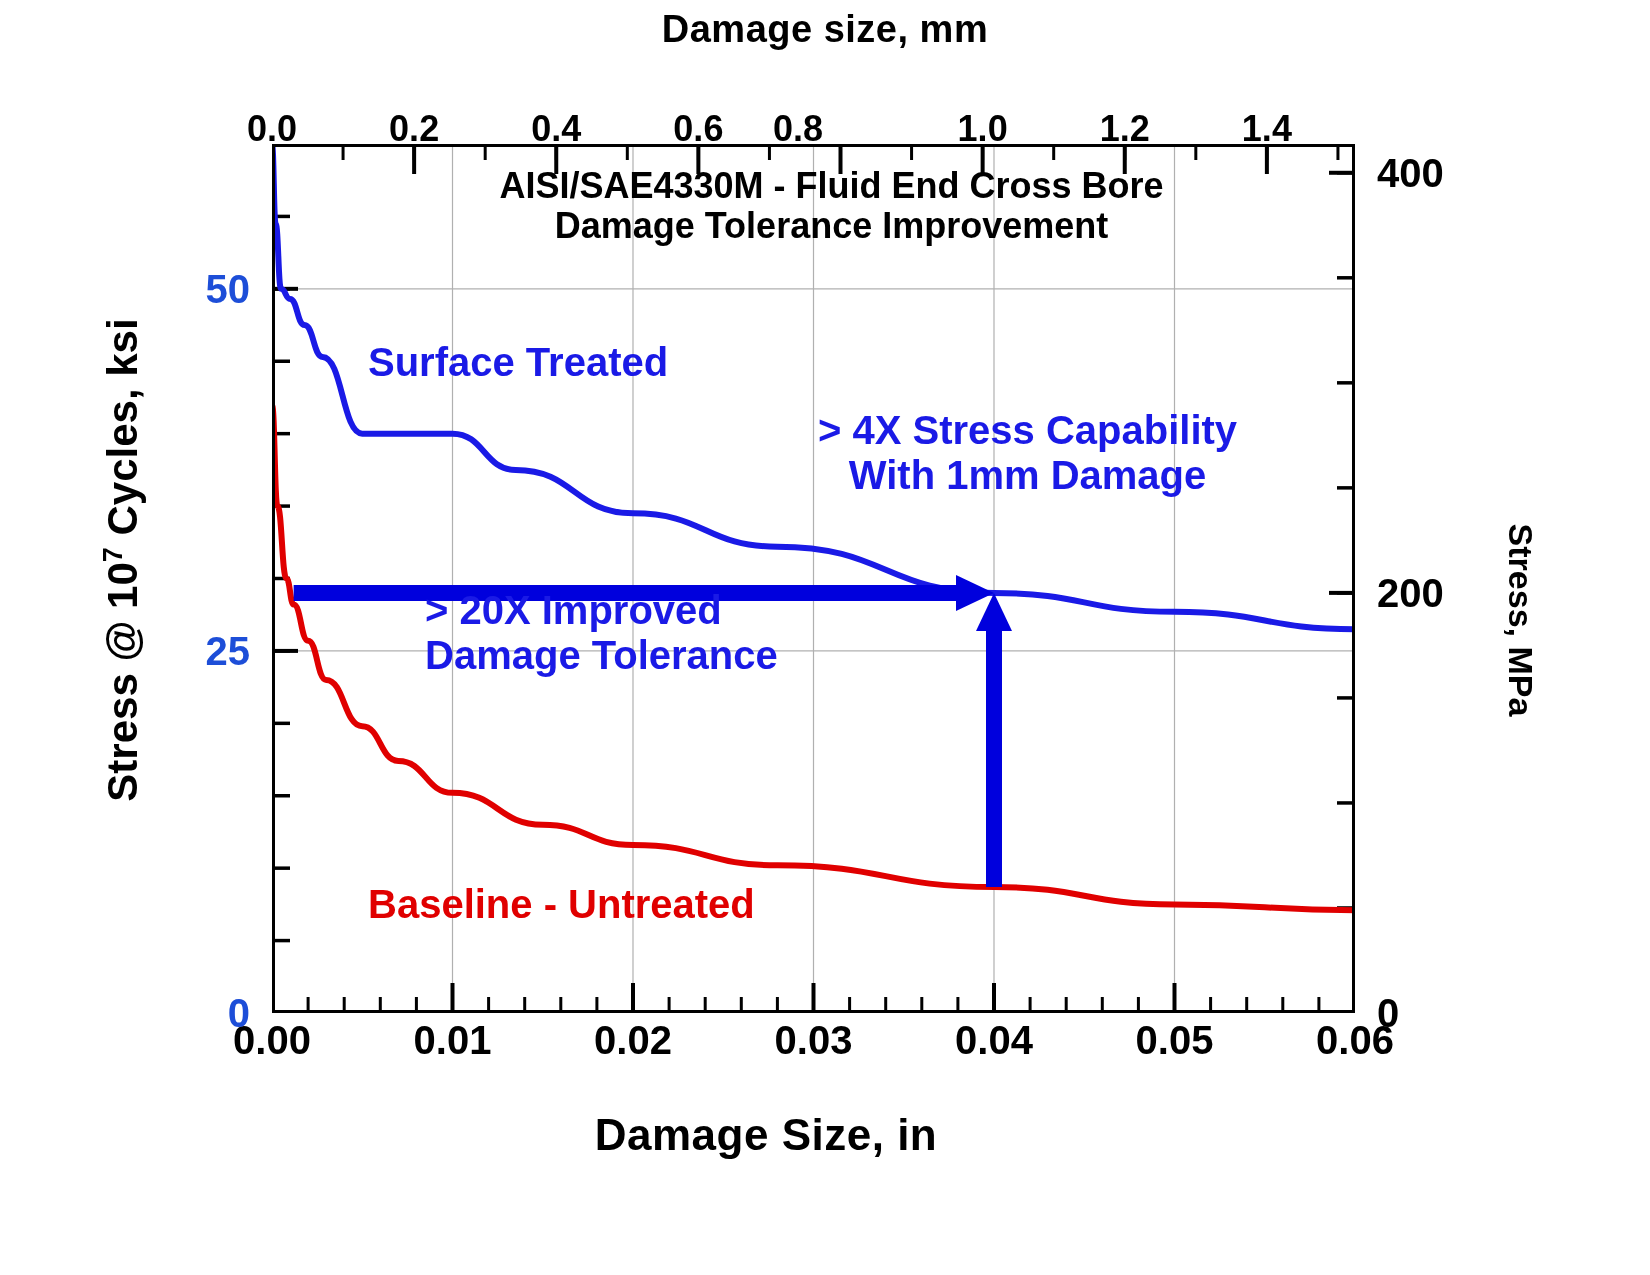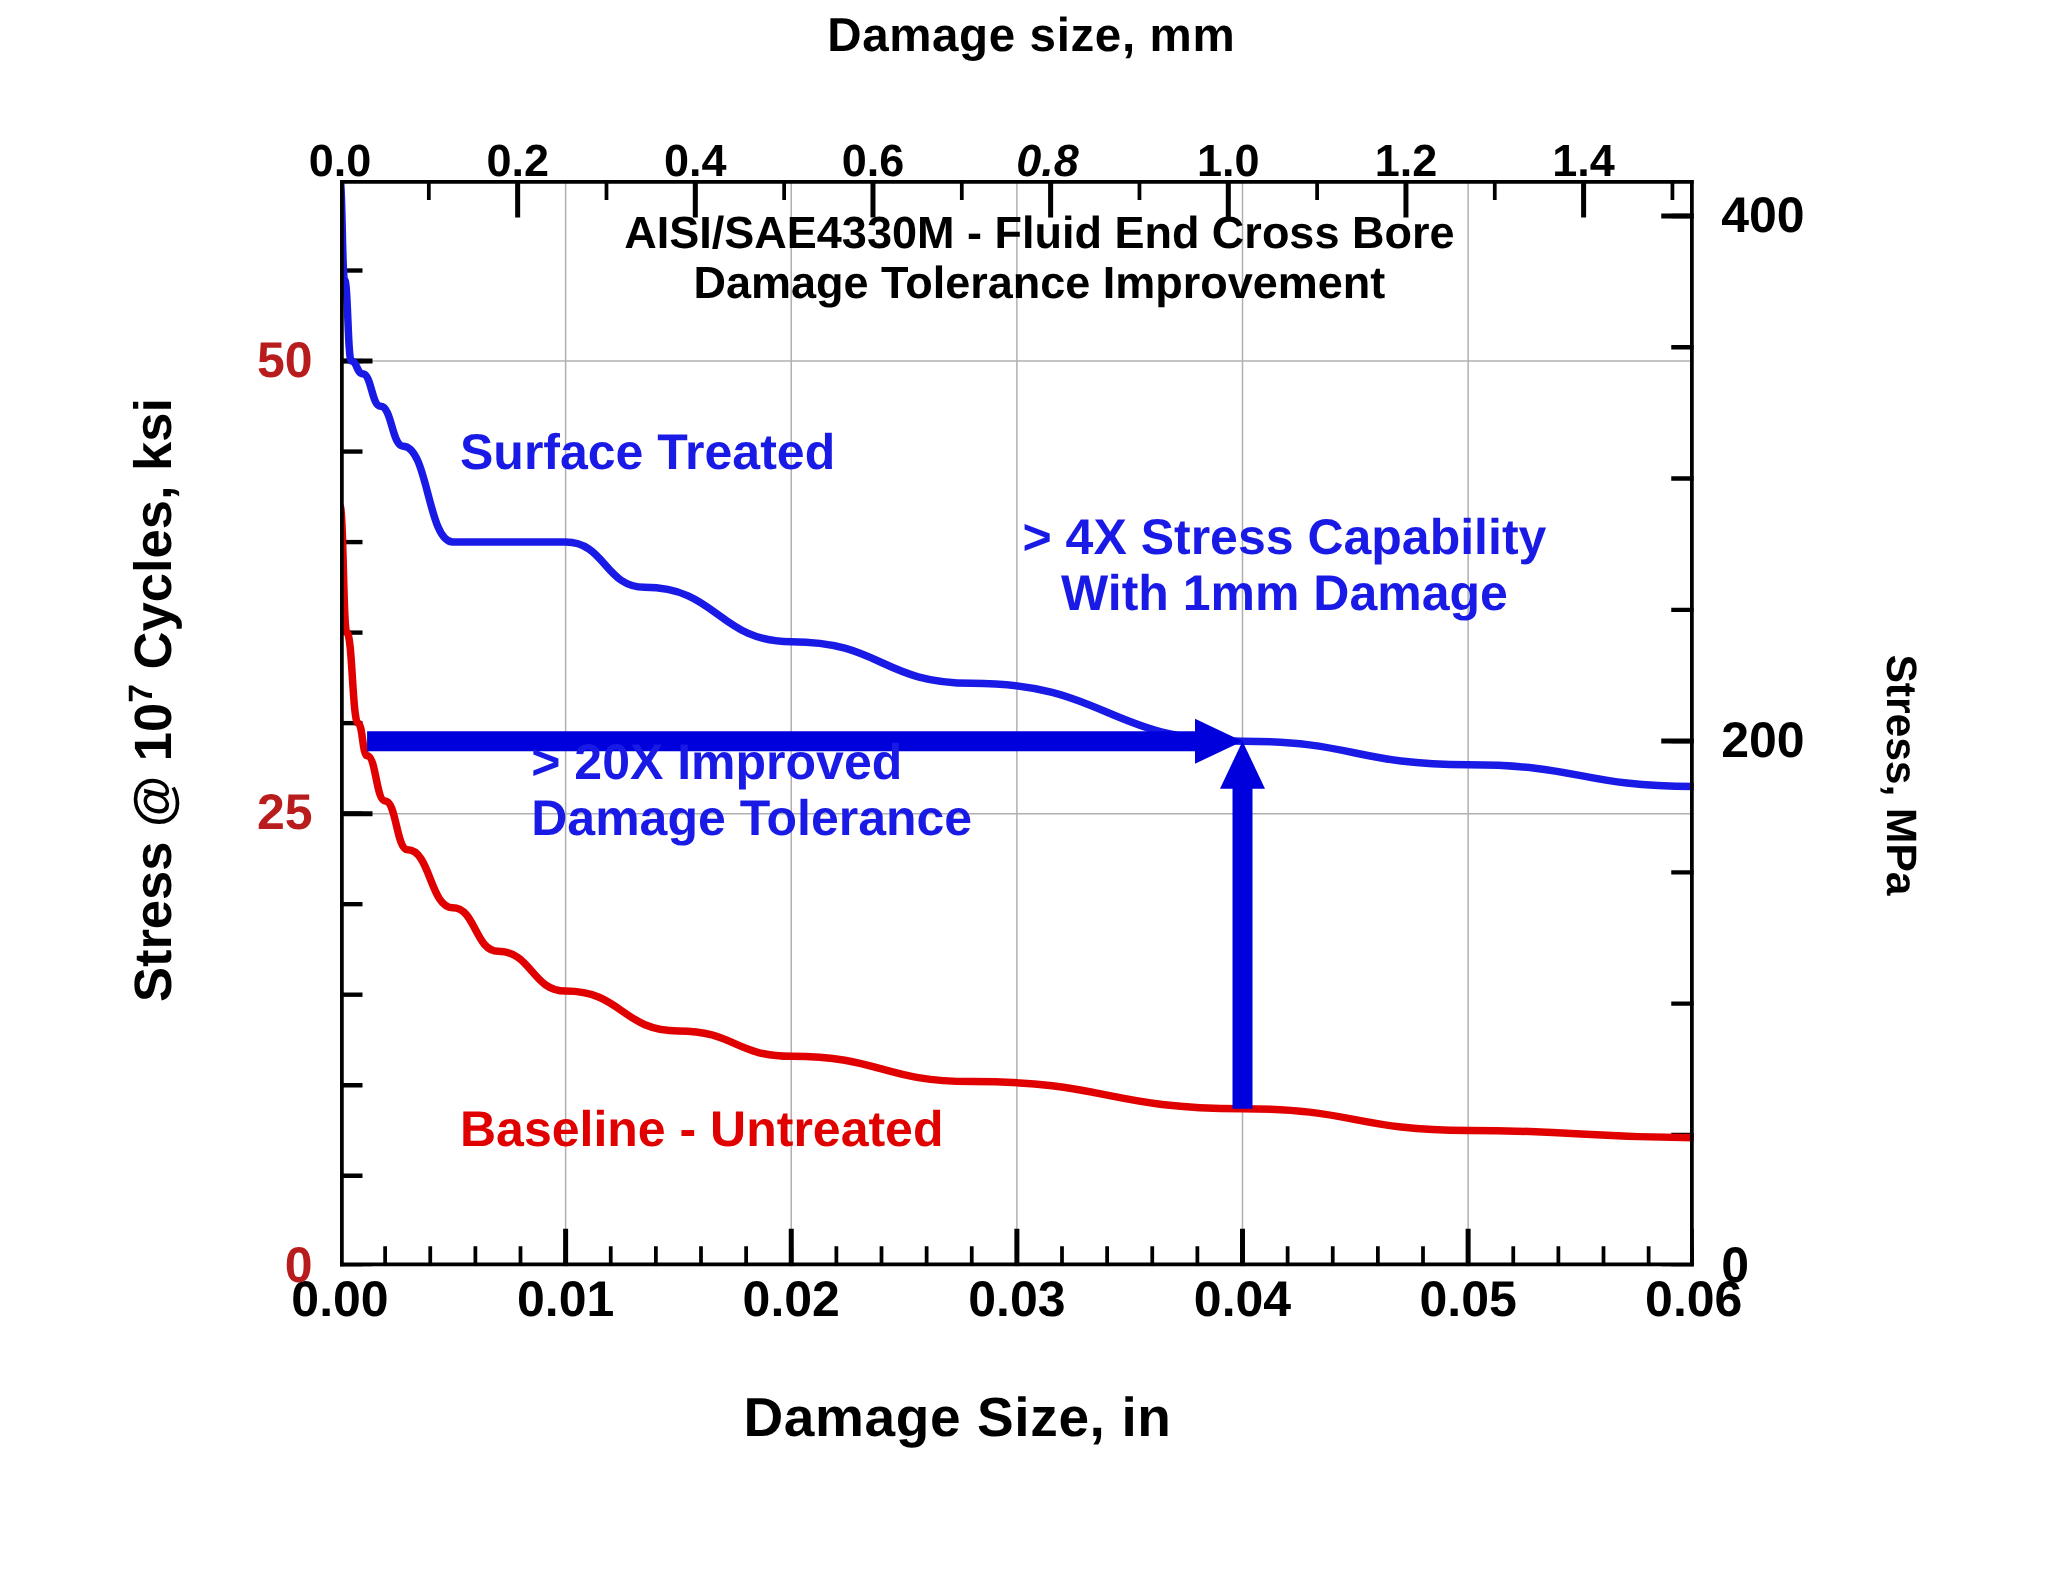--- a/index.html
+++ b/index.html
@@ -6,21 +6,21 @@
   body{font-family:"Liberation Sans",sans-serif;}
   #root{position:relative;width:1650px;height:1275px;background:#ffffff;overflow:hidden;}
 
   
   .txt{position:absolute;white-space:nowrap;font-weight:bold;color:#000;}
   #top-axis-title{left:0;top:8px;width:1650px;text-align:center;font-size:38px;letter-spacing:.5px;}
   #bottom-axis-title{left:0;top:1110px;width:1532px;text-align:center;font-size:44px;letter-spacing:.5px;}
 
   .toptick{position:absolute;top:68px;font-size:36px;font-weight:bold;color:#000;transform:translateX(-50%);margin-top:40px;}
   .bottomtick{position:absolute;top:1018px;font-size:40px;font-weight:bold;color:#000;transform:translateX(-50%);}
-  .lefttick{position:absolute;font-size:40px;font-weight:bold;color:#b91c1c;transform:translate(-100%,-50%);}
+  .lefttick{position:absolute;font-size:40px;font-weight:bold;color:#1d4ed8;transform:translate(-100%,-50%);}
   .righttick{position:absolute;font-size:40px;font-weight:bold;color:#000;transform:translateY(-50%);}
 
   #left-axis-title{
     position:absolute;left:122px;top:560px;transform:translate(-50%,-50%) rotate(-90deg);
     font-size:42px;font-weight:bold;color:#000;white-space:nowrap;
   }
   #left-axis-title sup{font-size:27px;vertical-align:super;}
   #right-axis-title{
     position:absolute;left:1520px;top:620px;transform:translate(-50%,-50%) rotate(90deg);
     font-size:34px;font-weight:bold;color:#000;white-space:nowrap;
@@ -41,21 +41,21 @@
 <body>
 
 <div id="root">
 
   <div class="txt" id="top-axis-title">Damage size, mm</div>
   <div id="top-ticks">
       <div class="toptick" style="left: 272px;">0.0</div>
       <div class="toptick" style="left: 414.126px;">0.2</div>
       <div class="toptick" style="left: 556.252px;">0.4</div>
       <div class="toptick" style="left: 698.378px;">0.6</div>
-      <div class="toptick" style="left: 838px; font-style: italic;">0.8</div>
+      <div class="toptick" style="left: 798px;">0.8</div>
       <div class="toptick" style="left: 982.63px;">1.0</div>
       <div class="toptick" style="left: 1124.76px;">1.2</div>
       <div class="toptick" style="left: 1266.88px;">1.4</div>
     </div>
 
   <div class="txt" id="bottom-axis-title">Damage Size, in</div>
   <div id="bottom-ticks">
       <div class="bottomtick" style="left: 272px;">0.00</div>
       <div class="bottomtick" style="left: 452.5px;">0.01</div>
       <div class="bottomtick" style="left: 633px;">0.02</div>

